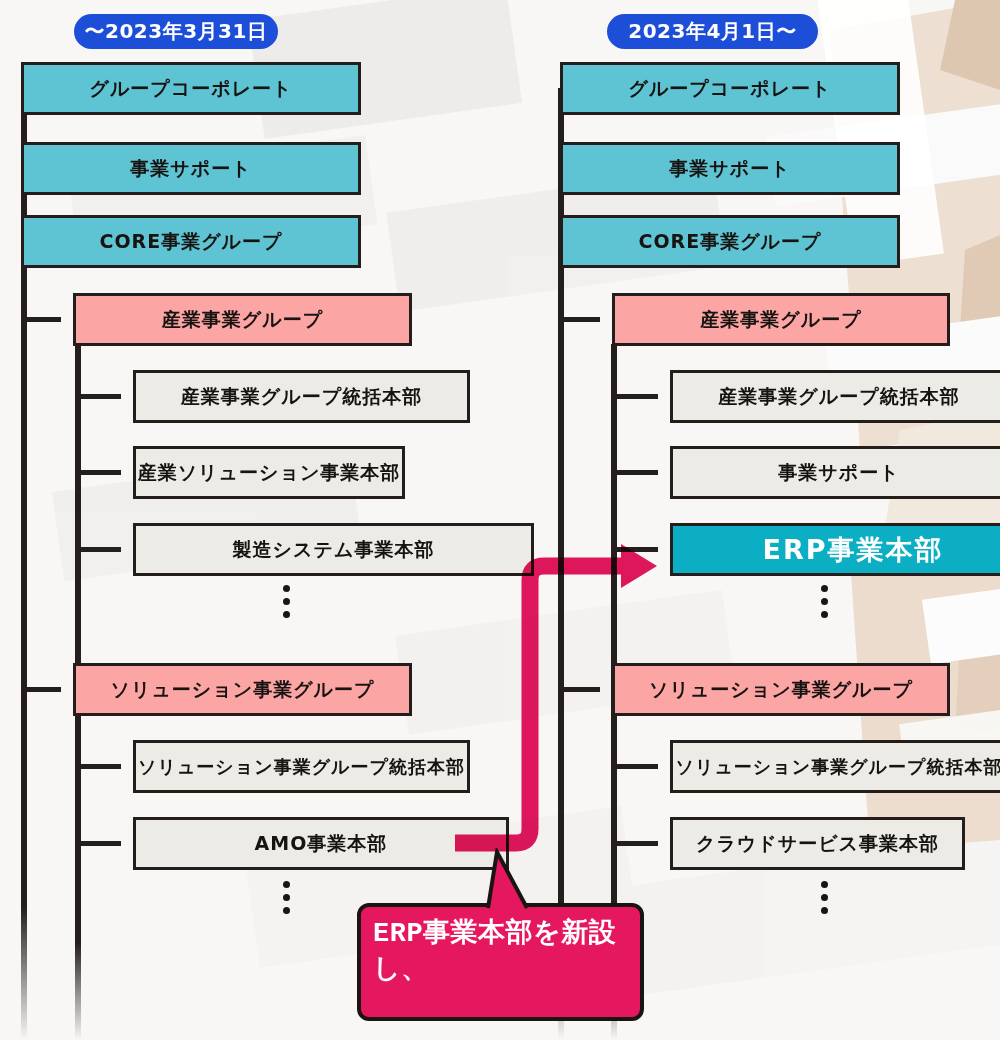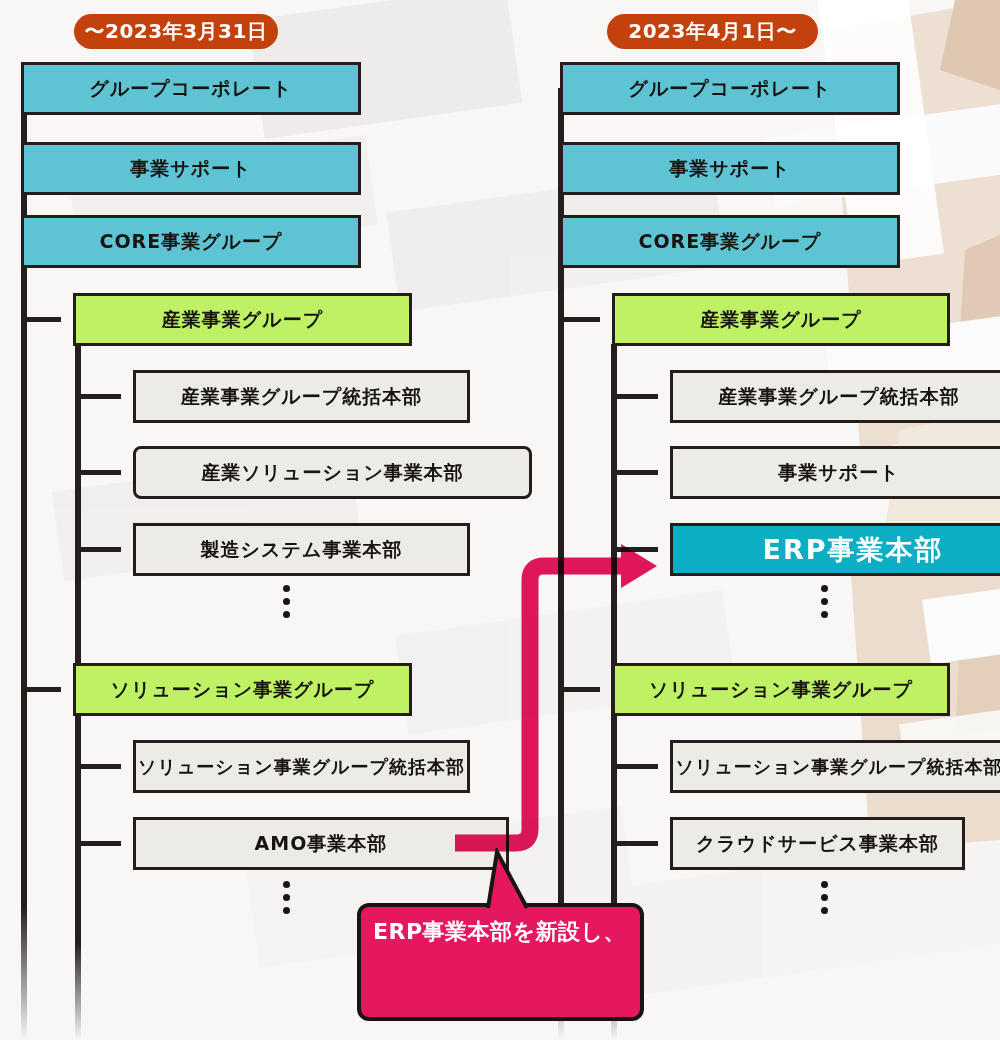--- a/index.html
+++ b/index.html
@@ -16,44 +16,45 @@
       repeating-linear-gradient(90deg, rgba(198,192,188,.14) 0 2px, transparent 2px 160px);
     transform:rotate(-8deg);
   }
   .bg-svg{position:absolute;left:0;top:0;z-index:0;}
 
   .vline{position:absolute;width:6px;z-index:1;
     background:linear-gradient(to bottom,#241e1c 0%,#241e1c 86%,rgba(36,30,28,0) 100%);}
   .hline{position:absolute;height:5px;background:#241e1c;z-index:1;}
 
   .pill{
-    position:absolute;height:35px;z-index:2;background:#c2410c;border-radius:18px;
+    position:absolute;height:35px;z-index:2;background:#1d4ed8;border-radius:18px;
     color:#ffffff;font-weight:bold;font-size:20px;letter-spacing:.5px;
     display:flex;align-items:center;justify-content:center;
   }
   .obox{
     position:absolute;height:53px;z-index:2;box-sizing:border-box;
     border:3px solid #241d1b;display:flex;align-items:center;justify-content:center;
     font-weight:bold;font-size:19px;letter-spacing:1px;color:#171310;text-align:center;margin-left:15px;
   }
   .teal{background:#5ec4d3;}
-  .lightblue{background:#bef264;}
+  .lightblue{background:#fca5a5;}
   .graybox{background:#edebe5;}
   .erp{background:#0caec3;color:#ffffff;font-size:27px;letter-spacing:2px;padding-left:28px;}
 
   .dots{position:absolute;width:8px;z-index:2;}
   .dots span{display:block;width:7px;height:7px;border-radius:50%;background:#1a1512;margin:0 auto 6px auto;}
 
   .arrow-svg{position:absolute;left:0;top:0;z-index:3;mix-blend-mode:multiply;pointer-events:none;}
 
   .callout{
     position:absolute;left:357px;top:903px;width:287px;height:118px;z-index:4;box-sizing:border-box;
     background:#e5175f;border:4px solid #1a1512;border-radius:12px;
-    color:#ffffff;font-weight:bold;font-size:22px;line-height:1.33;letter-spacing:.5px;
+    color:#ffffff;font-weight:bold;font-size:27px;line-height:1.33;letter-spacing:.5px;
     padding:10px 12px;
+    font-family:Liberation Mono, monospace;
   }
   .tail-svg{position:absolute;left:480px;top:848px;z-index:5;}
 </style>
 </head>
 <body>
 
 <div class="stage">
 
   <svg class="bg-svg" width="1000" height="1040" viewBox="0 0 1000 1040">
     <rect x="0" y="0" width="1000" height="1040" fill="#f8f7f6"></rect>
@@ -107,22 +108,22 @@
 
   <div class="pill" style="left:74px;top:14px;width:204px;">〜2023年3月31日</div>
   <div class="pill" style="left:607px;top:14px;width:211px;">2023年4月1日〜</div>
 
   <div class="obox teal" style="left:6px;top:62px;width:340px;">グループコーポレート</div>
   <div class="obox teal" style="left:6px;top:142px;width:340px;">事業サポート</div>
   <div class="obox teal" style="left:6px;top:215px;width:340px;">CORE事業グループ</div>
 
   <div class="obox lightblue" style="left:58px;top:293px;width:339px;">産業事業グループ</div>
   <div class="obox graybox" style="left:118px;top:370px;width:337px;">産業事業グループ統括本部</div>
-  <div class="obox graybox" style="left:118px;top:446px;width:399px;border-radius:8px;">産業ソリューション事業本部</div>
-  <div class="obox graybox" style="left:118px;top:523px;width:337px;">製造システム事業本部</div>
+  <div class="obox graybox" style="left:118px;top:446px;width:272px;">産業ソリューション事業本部</div>
+  <div class="obox graybox" style="left:118px;top:523px;width:401px;">製造システム事業本部</div>
   <div class="dots" style="left:282px;top:585px;">
     <span></span>
       <span></span>
       <span></span>
   </div>
 
   <div class="obox lightblue" style="left:58px;top:663px;width:339px;">ソリューション事業グループ</div>
   <div class="obox graybox" style="left:118px;top:740px;width:337px;font-size:18px;">ソリューション事業グループ統括本部</div>
   <div class="obox graybox" style="left:118px;top:817px;width:376px;">AMO事業本部</div>
   <div class="dots" style="left:282px;top:881px;">

